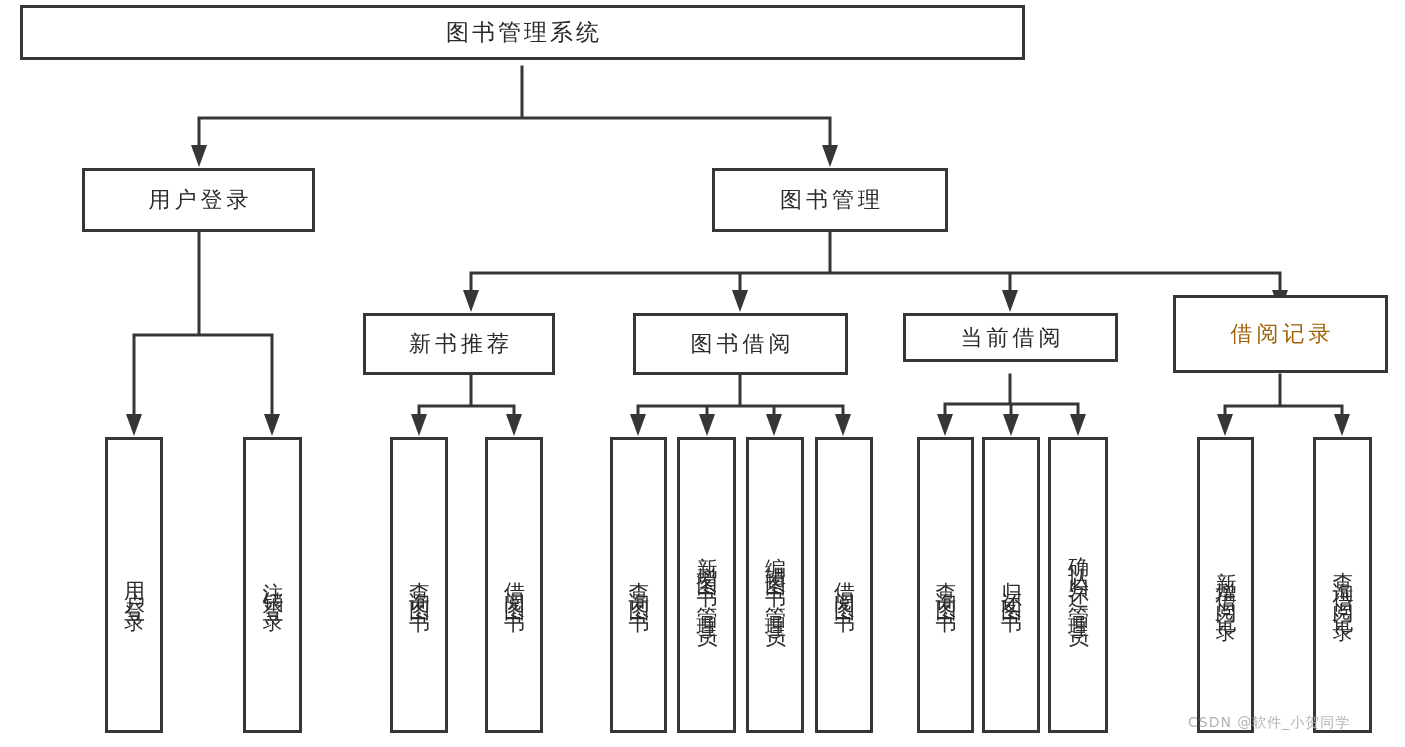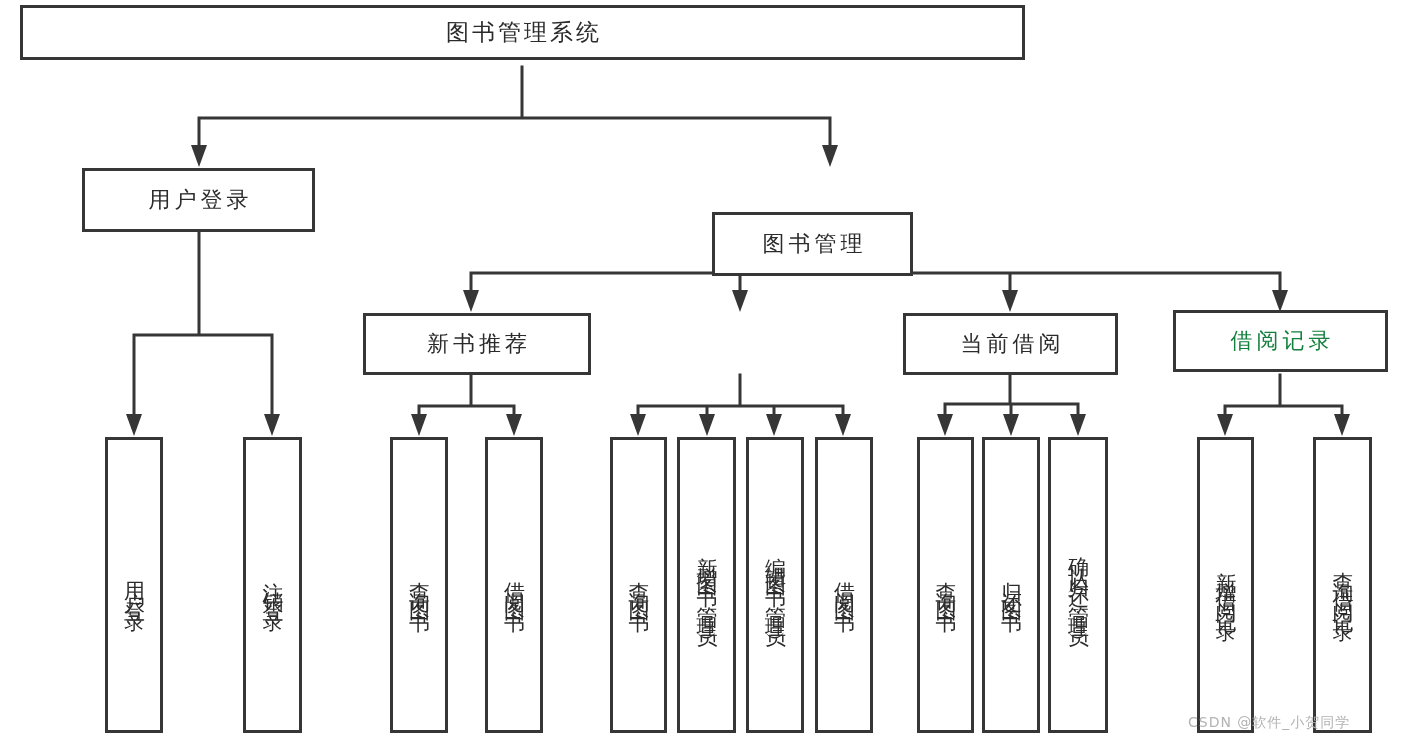--- a/index.html
+++ b/index.html
@@ -84,25 +84,26 @@
       <polygon points="1003,414 1019,414 1011,436"></polygon>
       <polygon points="1070,414 1086,414 1078,436"></polygon>
       <polygon points="1217,414 1233,414 1225,436"></polygon>
       <polygon points="1334,414 1350,414 1342,436"></polygon>
     </g>
   </svg>
 
   <div class="node hbox root" style="left: 20px; top: 5px; width: 1005px; height: 55px; border-color: rgb(54, 54, 54); color: rgb(43, 43, 43);">图书管理系统</div>
 
   <div class="node hbox" style="left: 82px; top: 168px; width: 233px; height: 64px; border-color: rgb(54, 54, 54); color: rgb(43, 43, 43);">用户登录</div>
-  <div class="node hbox" style="left: 712px; top: 168px; width: 201px; height: 64px; border-color: rgb(54, 54, 54); color: rgb(43, 43, 43); margin-top: 44px;">图书管理</div>
+  <div class="node hbox" style="left: 712px; top: 168px; width: 236px; height: 64px; border-color: rgb(54, 54, 54); color: rgb(43, 43, 43);">图书管理</div>
 
-  <div class="node hbox" style="left: 363px; top: 313px; width: 228px; height: 62px; border-color: rgb(54, 54, 54); color: rgb(43, 43, 43);">新书推荐</div>
-  <div class="node hbox" style="left: 903px; top: 313px; width: 215px; height: 62px; border-color: rgb(54, 54, 54); color: rgb(43, 43, 43);">当前借阅</div>
-  <div class="node hbox" style="left: 1173px; top: 310px; width: 215px; height: 62px; border-color: rgb(54, 54, 54); color: #15803d;">借阅记录</div>
+  <div class="node hbox" style="left: 363px; top: 313px; width: 192px; height: 62px; border-color: rgb(54, 54, 54); color: rgb(43, 43, 43);">新书推荐</div>
+  <div class="node hbox" style="left: 633px; top: 313px; width: 215px; height: 62px; border-color: rgb(54, 54, 54); color: rgb(43, 43, 43);">图书借阅</div>
+  <div class="node hbox" style="left: 903px; top: 313px; width: 215px; height: 49px; border-color: rgb(54, 54, 54); color: rgb(43, 43, 43);">当前借阅</div>
+  <div class="node hbox" style="left: 1173px; top: 295px; width: 215px; height: 78px; border-color: rgb(54, 54, 54); color: #a16207;">借阅记录</div>
 
   <div class="node vbox" style="left: 105px; top: 437px; width: 58px; height: 296px; border-color: rgb(54, 54, 54); color: rgb(43, 43, 43);">用户登录</div>
   <div class="node vbox" style="left: 243px; top: 437px; width: 59px; height: 296px; border-color: rgb(54, 54, 54); color: rgb(43, 43, 43);">注销登录</div>
 
   <div class="node vbox" style="left: 390px; top: 437px; width: 58px; height: 296px; border-color: rgb(54, 54, 54); color: rgb(43, 43, 43);">查询图书</div>
   <div class="node vbox" style="left: 485px; top: 437px; width: 58px; height: 296px; border-color: rgb(54, 54, 54); color: rgb(43, 43, 43);">借阅图书</div>
 
   <div class="node vbox" style="left: 610px; top: 437px; width: 57px; height: 296px; border-color: rgb(54, 54, 54); color: rgb(43, 43, 43);">查询图书</div>
   <div class="node vbox" style="left: 677px; top: 437px; width: 59px; height: 296px; border-color: rgb(54, 54, 54); color: rgb(43, 43, 43);">新增图书（管理员）</div>
   <div class="node vbox" style="left: 746px; top: 437px; width: 58px; height: 296px; border-color: rgb(54, 54, 54); color: rgb(43, 43, 43);">编辑图书（管理员）</div>

